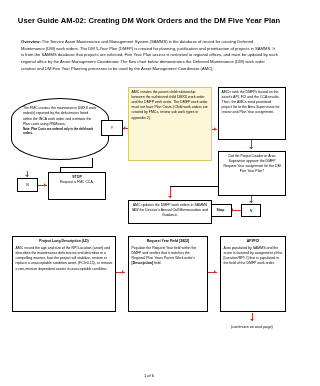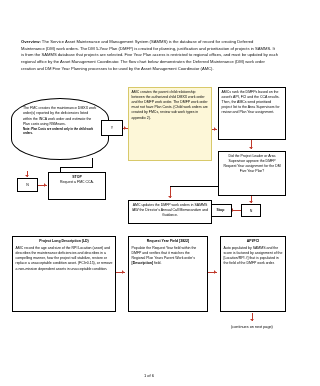--- a/index.html
+++ b/index.html
@@ -164,20 +164,21 @@
     width: 298px;
     text-align: center;
     font-size: 4px;
   }
 </style>
 </head>
 <body>
 
 <div class="page">
 
+  <div class="title">User Guide AM-02: Creating DM Work Orders and the DM Five Year Plan</div>
 
   <div class="overview"><b>Overview:</b><span>  The Service Asset Maintenance and Management System (SAMMS) is the database of record for creating Deferred Maintenance (DM) work orders.  The DM 5-Year Plan (DMFP) is created for planning, justification and prioritization of projects in SAMMS.  It is from the SAMMS database that projects are selected.  Five Year Plan access is restricted to regional offices, and must be updated by each regional office by the Asset Management Coordinator.  The flow chart below demonstrates the Deferred Maintenance (DM) work order creation and DM Five Year Planning processes to be used by the Asset Management Coordinator (AMC).</span></div>
 
   <div class="oval" style="left:11px; top:98px; width:98px; height:62px;">
     <span>The FMC creates the maintenance DMXX work order(s) reported by the deficiencies listed within the INCA  work order and estimate the Plan costs using RSMeans.</span>
     <span class="note">Note:  Plan Costs are ordered only in the child work orders.</span>
   </div>
 
   <div class="arrow-h" style="left:110px; top:128px; width:6px;"></div>
   <div class="ahead right" style="left:115px; top:126px;"></div>

